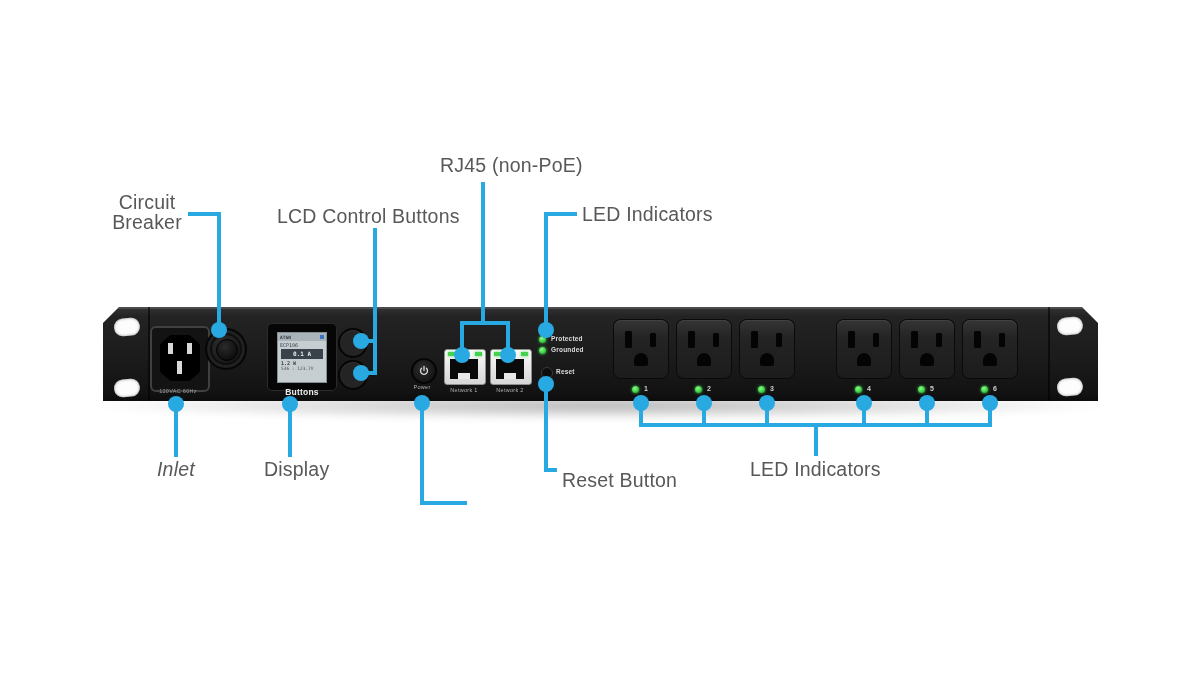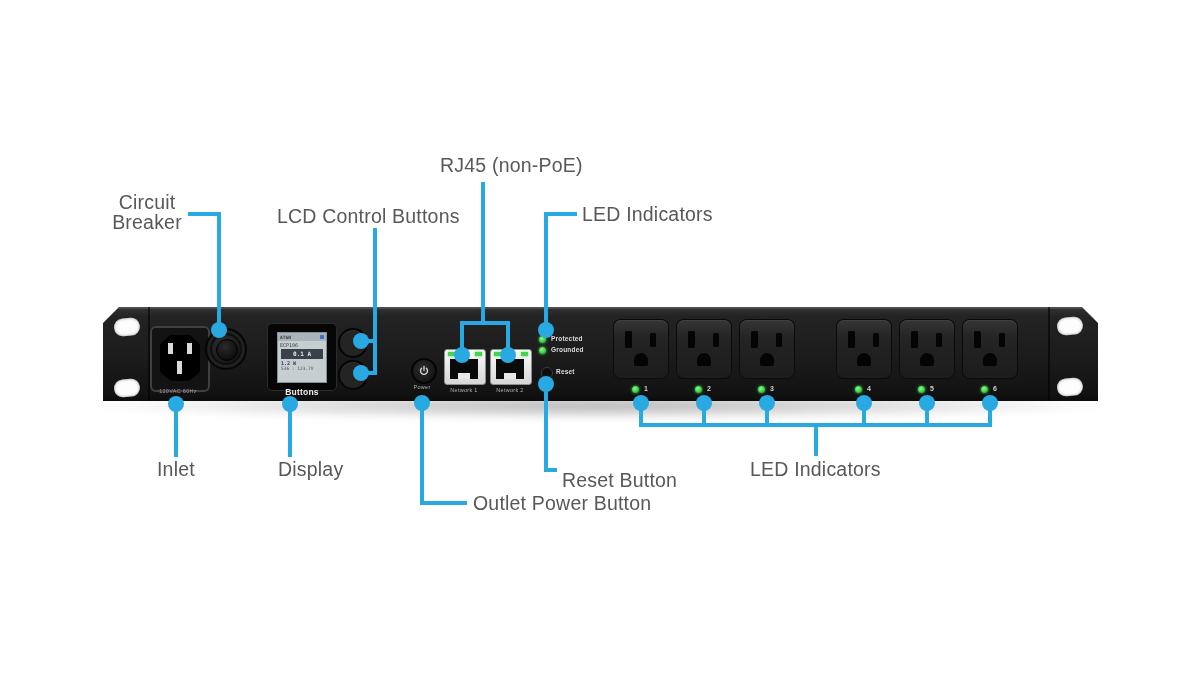--- a/index.html
+++ b/index.html
@@ -254,19 +254,18 @@
   <div class="cl" style="left:862px;top:403px;width:4px;height:24px;"></div>
   <div class="cl" style="left:925px;top:403px;width:4px;height:24px;"></div>
   <div class="cl" style="left:988px;top:403px;width:4px;height:24px;"></div>
   <div class="cl" style="left:639px;top:423px;width:353px;height:4px;"></div>
   <div class="cl" style="left:814px;top:423px;width:4px;height:33px;"></div>
 
   <div class="lbl" style="left:277px;top:206px;">LCD Control Buttons</div>
   <div class="lbl wrap" style="left:102px;top:192px;width:90px;">Circuit Breaker</div>
   <div class="lbl" style="left:417px;top:155px;margin-left:23px;">RJ45 (non-PoE)</div>
   <div class="lbl" style="left:582px;top:204px;">LED Indicators</div>
-  <div class="lbl" style="left:157px;top:459px;">Inlet</div>
-  <div class="lbl" style="left:264px;top:459px;margin-left:14px;">Display</div>
-  <div class="lbl" style="left:473px;top:493px;">Outlet Power Button</div>
+  <div class="lbl" style="left:157px;top:459px;font-style:italic;">Inlet</div>
+  <div class="lbl" style="left:264px;top:459px;">Display</div>
   <div class="lbl" style="left:562px;top:470px;">Reset Button</div>
   <div class="lbl" style="left:750px;top:459px;">LED Indicators</div>
 
 </div>
 
 </body></html>

